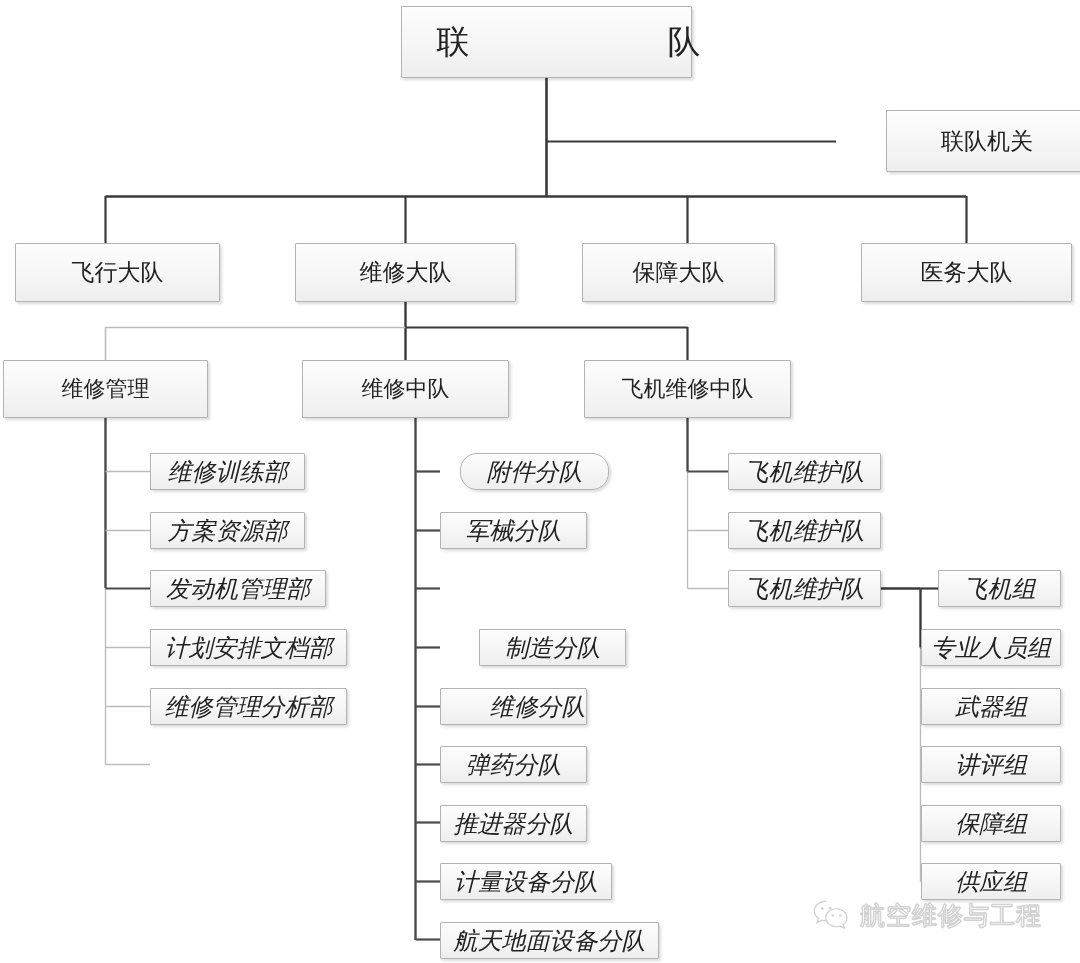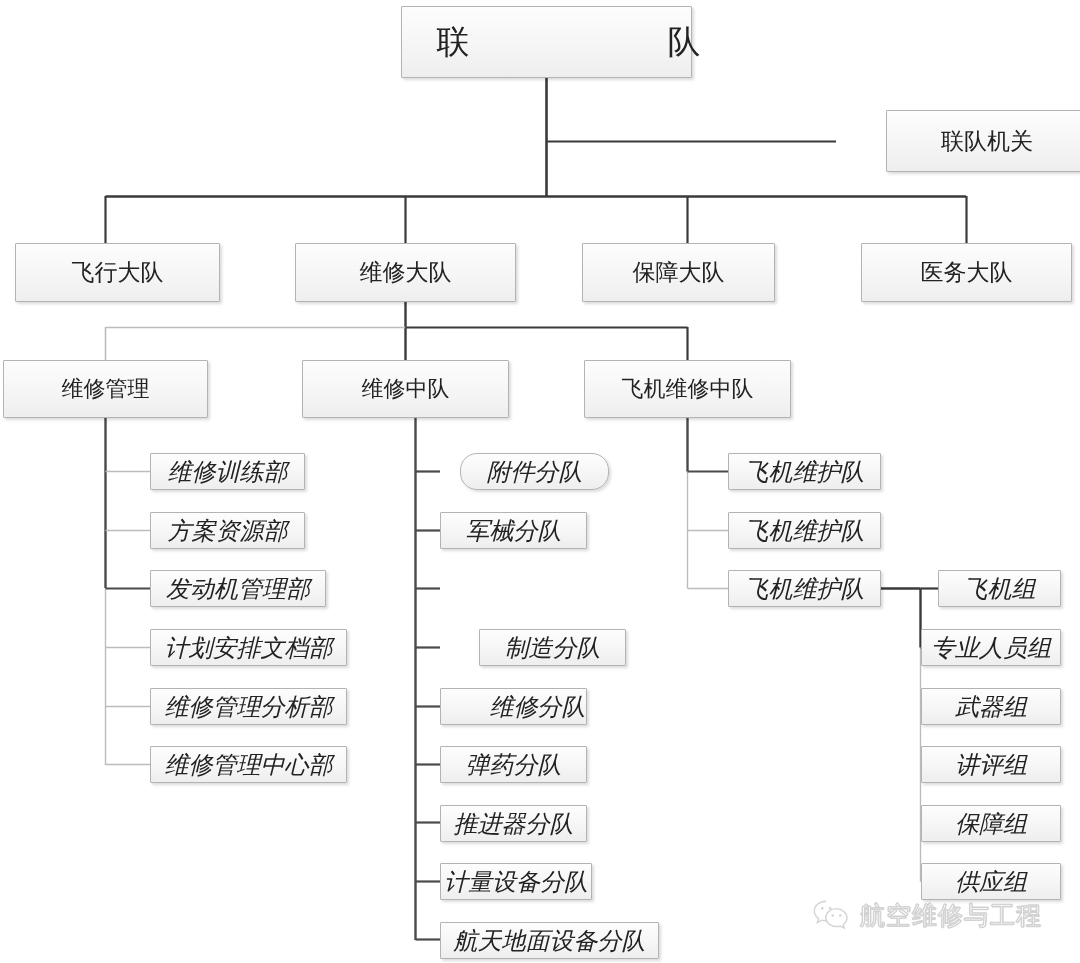--- a/index.html
+++ b/index.html
@@ -179,43 +179,40 @@
   </div>
   <div class="node leaf" style="left:150px;top:570px;width:176px;height:37px;">
     <span>发动机管理部</span>
   </div>
   <div class="node leaf" style="left:150px;top:629px;width:197px;height:37px;">
     <span>计划安排文档部</span>
   </div>
   <div class="node leaf" style="left:150px;top:688px;width:197px;height:37px;">
     <span>维修管理分析部</span>
   </div>
-  <div class="node leaf" style="left:150px;top:746px;width:197px;height:37px;">
-    <span>维修管理中心部</span>
-  </div>
 
   <div class="node leaf" style="left:460px;top:453px;width:149px;height:37px;border-radius:17px;">
     <span>附件分队</span>
   </div>
   <div class="node leaf" style="left:440px;top:512px;width:147px;height:37px;">
     <span>军械分队</span>
   </div>
   <div class="node leaf" style="left:440px;top:629px;width:147px;height:37px;margin-left:39px;">
     <span>制造分队</span>
   </div>
   <div class="node leaf" style="left:440px;top:688px;width:147px;height:37px;padding-left:48px;">
     <span>维修分队</span>
   </div>
   <div class="node leaf" style="left:440px;top:746px;width:147px;height:37px;">
     <span>弹药分队</span>
   </div>
   <div class="node leaf" style="left:440px;top:805px;width:147px;height:37px;">
     <span>推进器分队</span>
   </div>
-  <div class="node leaf" style="left:440px;top:863px;width:152px;height:37px;">
+  <div class="node leaf" style="left:440px;top:863px;width:172px;height:37px;">
     <span>计量设备分队</span>
   </div>
   <div class="node leaf" style="left:440px;top:922px;width:219px;height:37px;">
     <span>航天地面设备分队</span>
   </div>
 
   <div class="node leaf" style="left:728px;top:453px;width:153px;height:37px;">
     <span>飞机维护队</span>
   </div>
   <div class="node leaf" style="left:728px;top:512px;width:153px;height:37px;">

